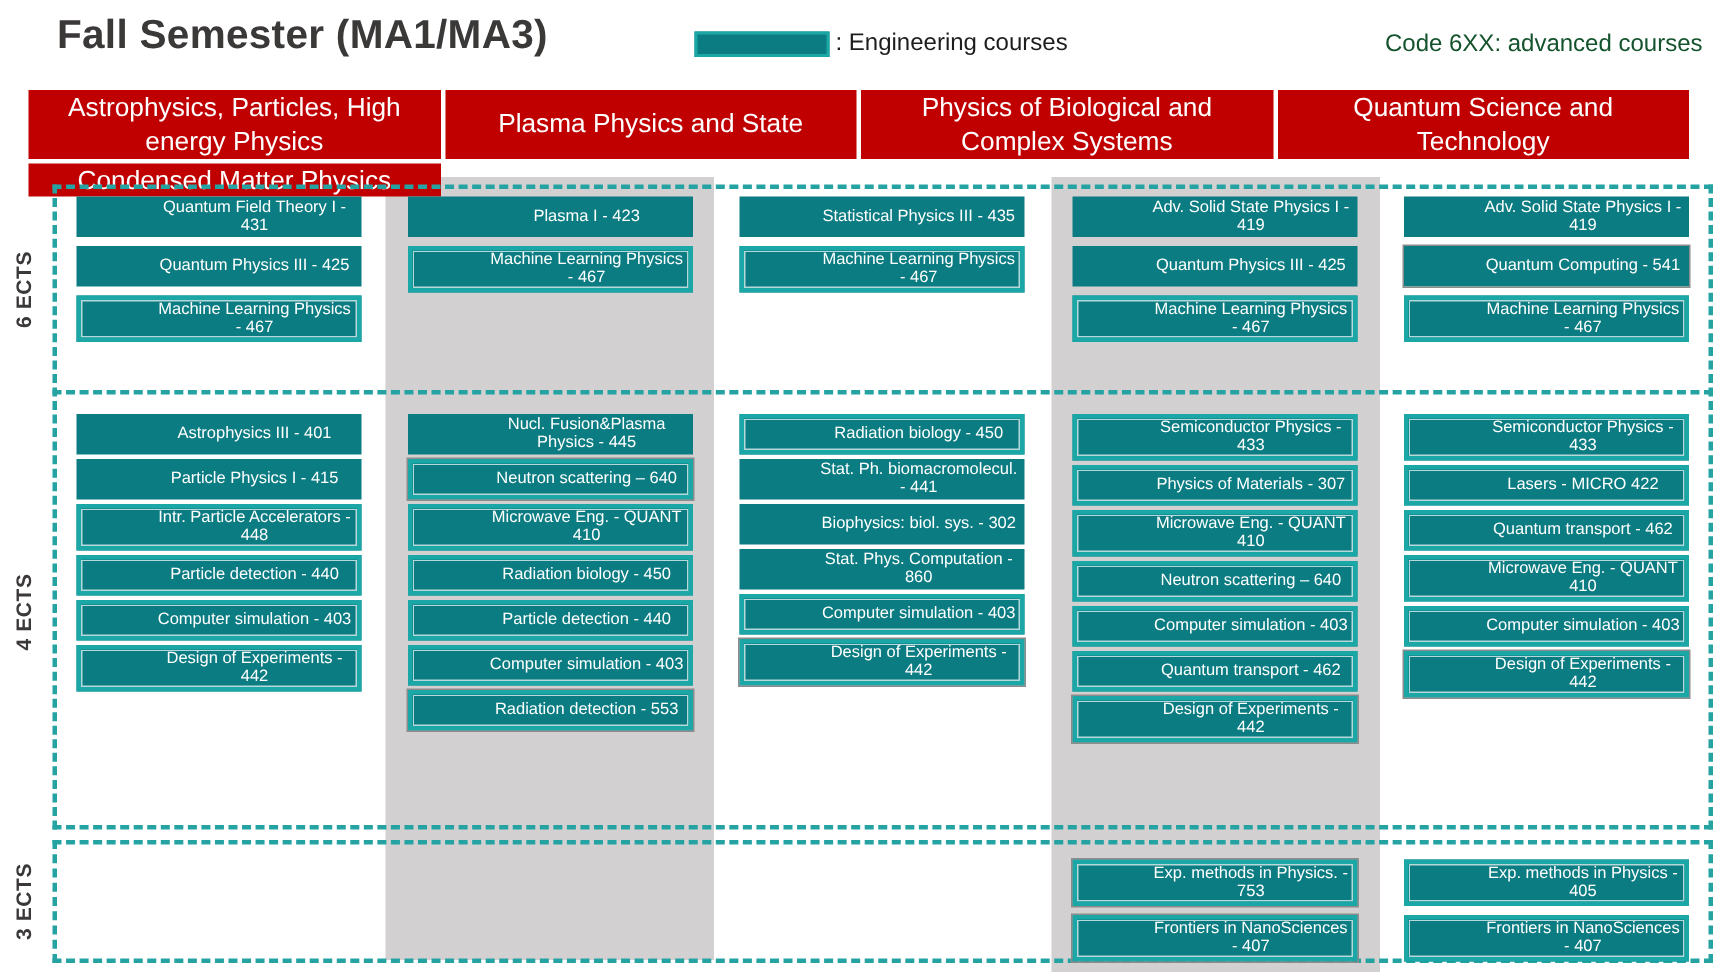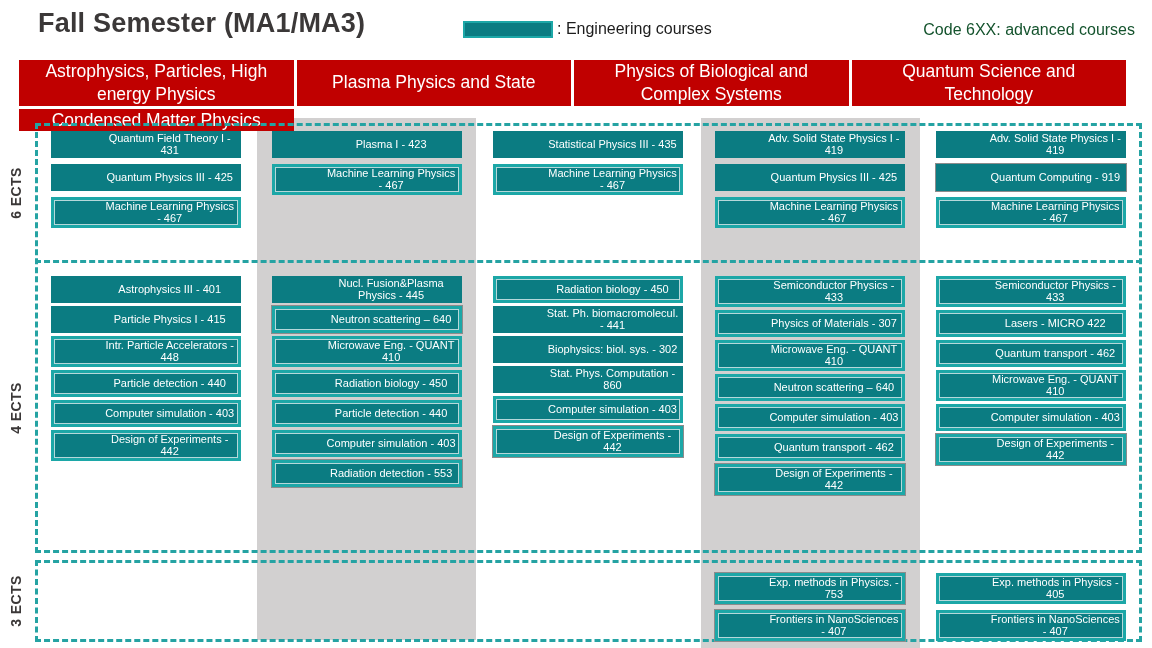--- a/index.html
+++ b/index.html
@@ -165,21 +165,21 @@
         </div>
       </div>
     <div class="ccol">
 
 
         <div class="course plain">
           <span class="course-label">Adv. Solid State Physics I - 419</span>
         </div>
 
         <div class="course plain outer">
-          <span class="course-label">Quantum Computing - 919</span>
+          <span class="course-label">Quantum Computing - 541</span>
         </div>
 
         <div class="course eng">
           <span class="course-label">Machine Learning Physics - 467</span>
         </div>
       </div>
   </div>
 
   <div class="band" id="band4">
     <div class="ccol">

